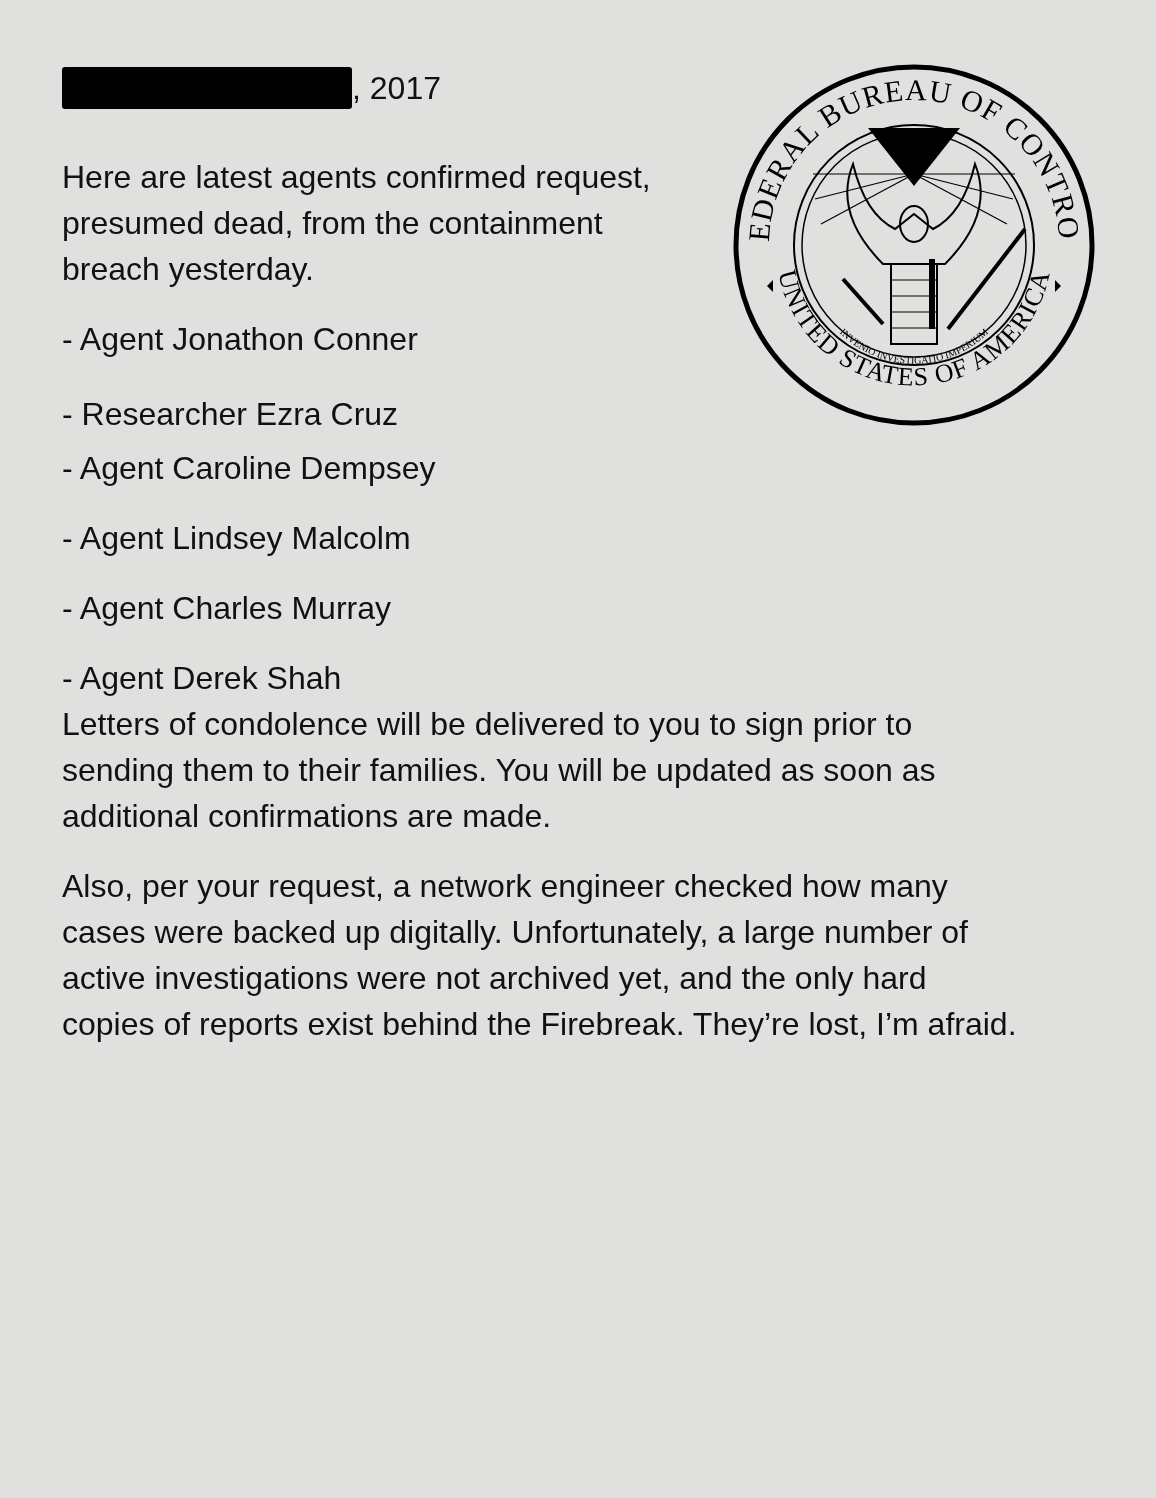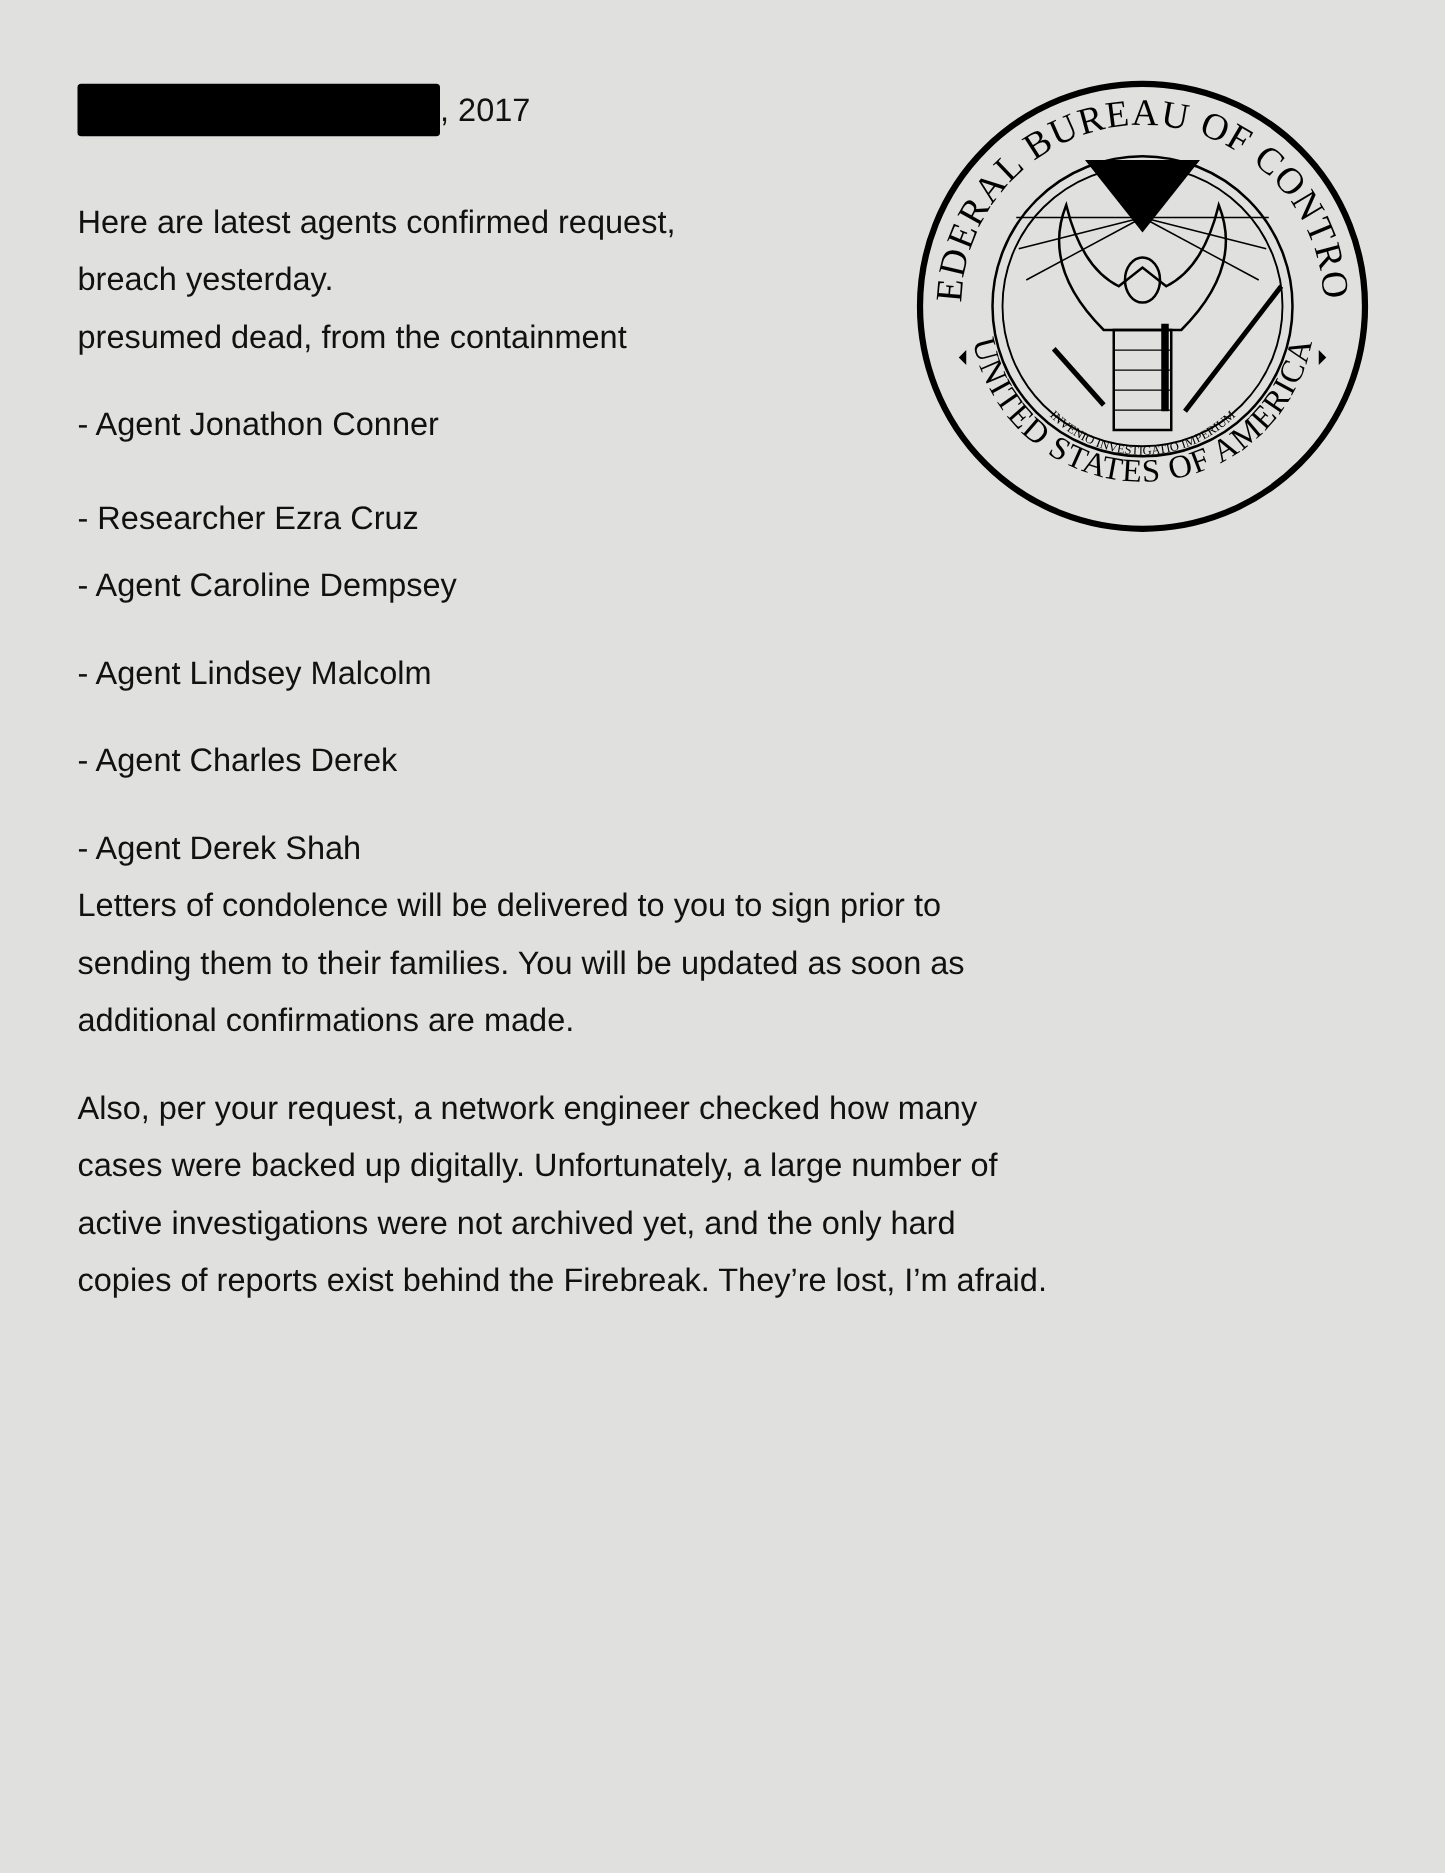--- a/index.html
+++ b/index.html
@@ -5,49 +5,49 @@
   html, body { margin: 0; padding: 0; }
   body {
     width: 1156px; height: 1498px;
     background: #e0e0df;
     font-family: "Liberation Sans", sans-serif;
     color: #111;
     position: relative;
     overflow: hidden;
   }
   .page { position: absolute; left: 62px; top: 62px; width: 1040px; }
-  .line { font-size: 26px; line-height: 46px; margin: 0; white-space: nowrap; }
+  .line { font-size: 32px; line-height: 46px; margin: 0; white-space: nowrap; }
   .date-row { display: flex; align-items: center; height: 52px; }
   .redact { display: inline-block; width: 290px; height: 42px; background: #000; border-radius: 3px; }
   .seal { position: absolute; left: 733px; top: 64px; width: 362px; height: 362px; }
 </style>
 </head>
 <body>
 
 <div class="page">
   <div class="date-row">
     <span class="redact"></span>
     <span class="line">, 2017</span>
   </div>
 
   <div style="height:16px"></div>
 
   <div style="height:24px"></div>
   <div>
     <p class="line">Here are latest agents confirmed request,</p>
+    <p class="line">presumed dead, from the containment</p>
     <p class="line">breach yesterday.</p>
-    <p class="line">presumed dead, from the containment</p>
   </div>
 
   <div style="margin-top:24px">
     <p class="line" style="margin-bottom:29px">- Agent Jonathon Conner</p>
     <p class="line" style="margin-bottom:8px">- Researcher Ezra Cruz</p>
     <p class="line" style="margin-bottom:24px">- Agent Caroline Dempsey</p>
     <p class="line" style="margin-bottom:24px">- Agent Lindsey Malcolm</p>
-    <p class="line" style="margin-bottom:24px">- Agent Charles Derek</p>
+    <p class="line" style="margin-bottom:24px">- Agent Charles Murray</p>
     <p class="line" style="">- Agent Derek Shah</p>
   </div>
 
   <div>
     <p class="line">Letters of condolence will be delivered to you to sign prior to</p>
     <p class="line">sending them to their families. You will be updated as soon as</p>
     <p class="line">additional confirmations are made.</p>
   </div>
 
   <div style="margin-top:24px">

